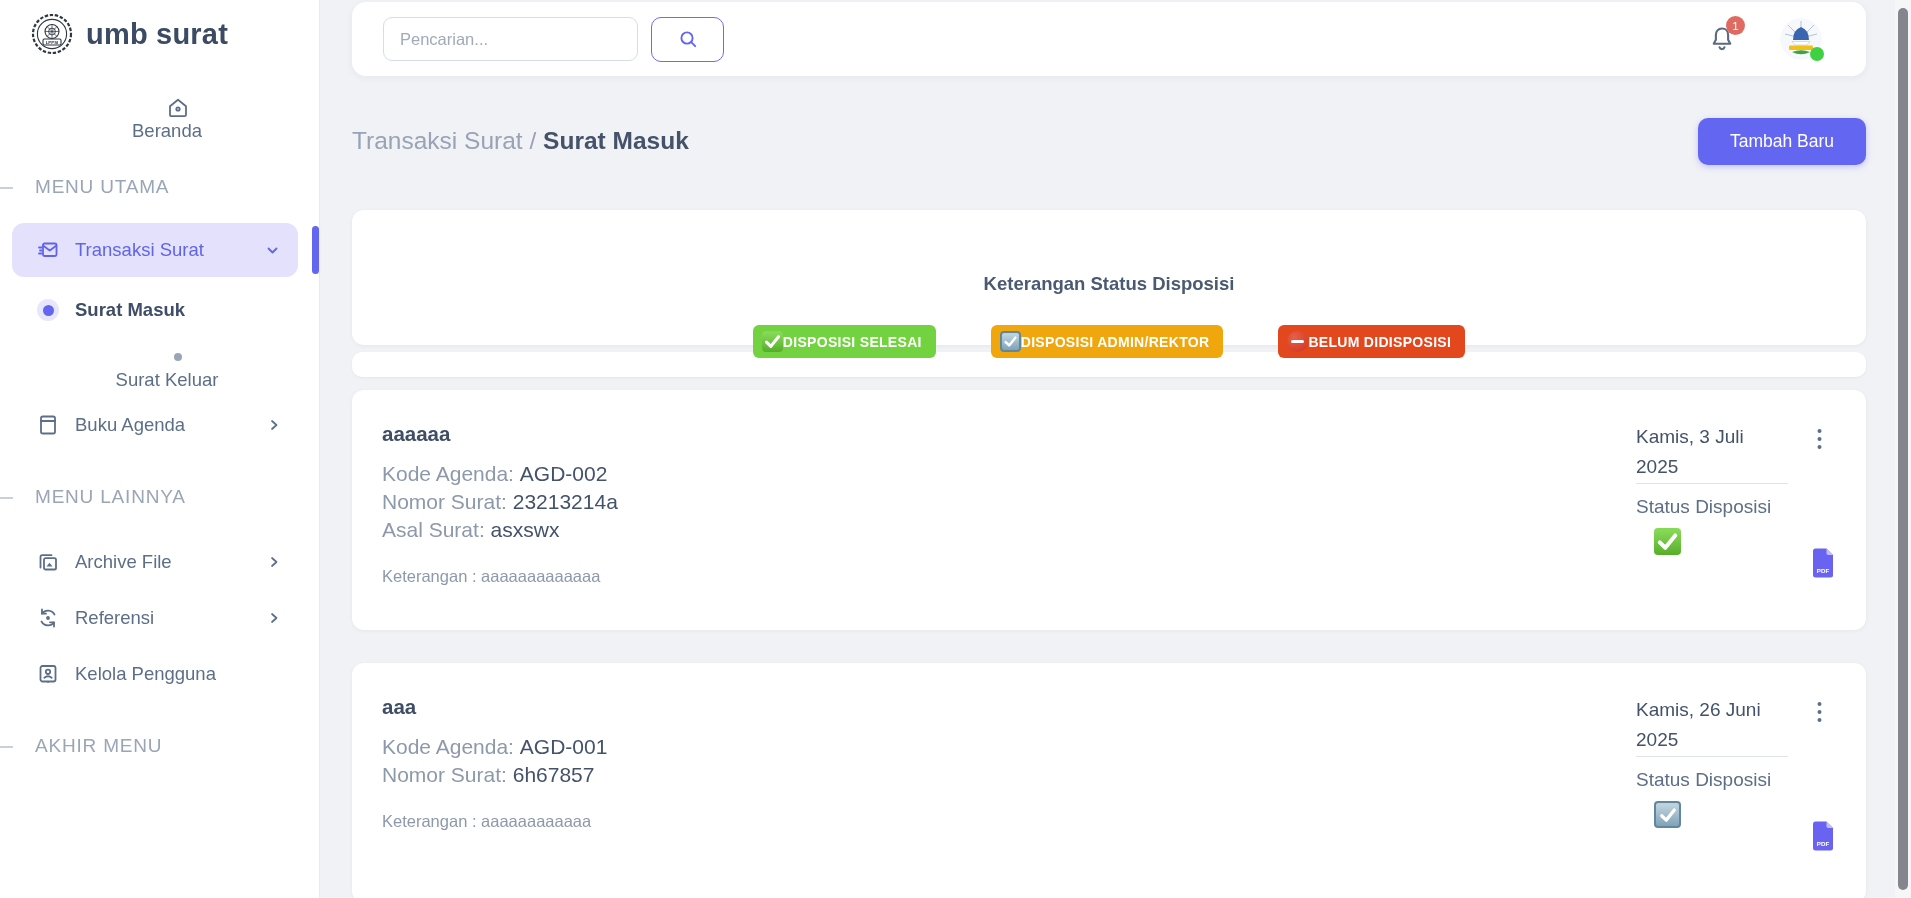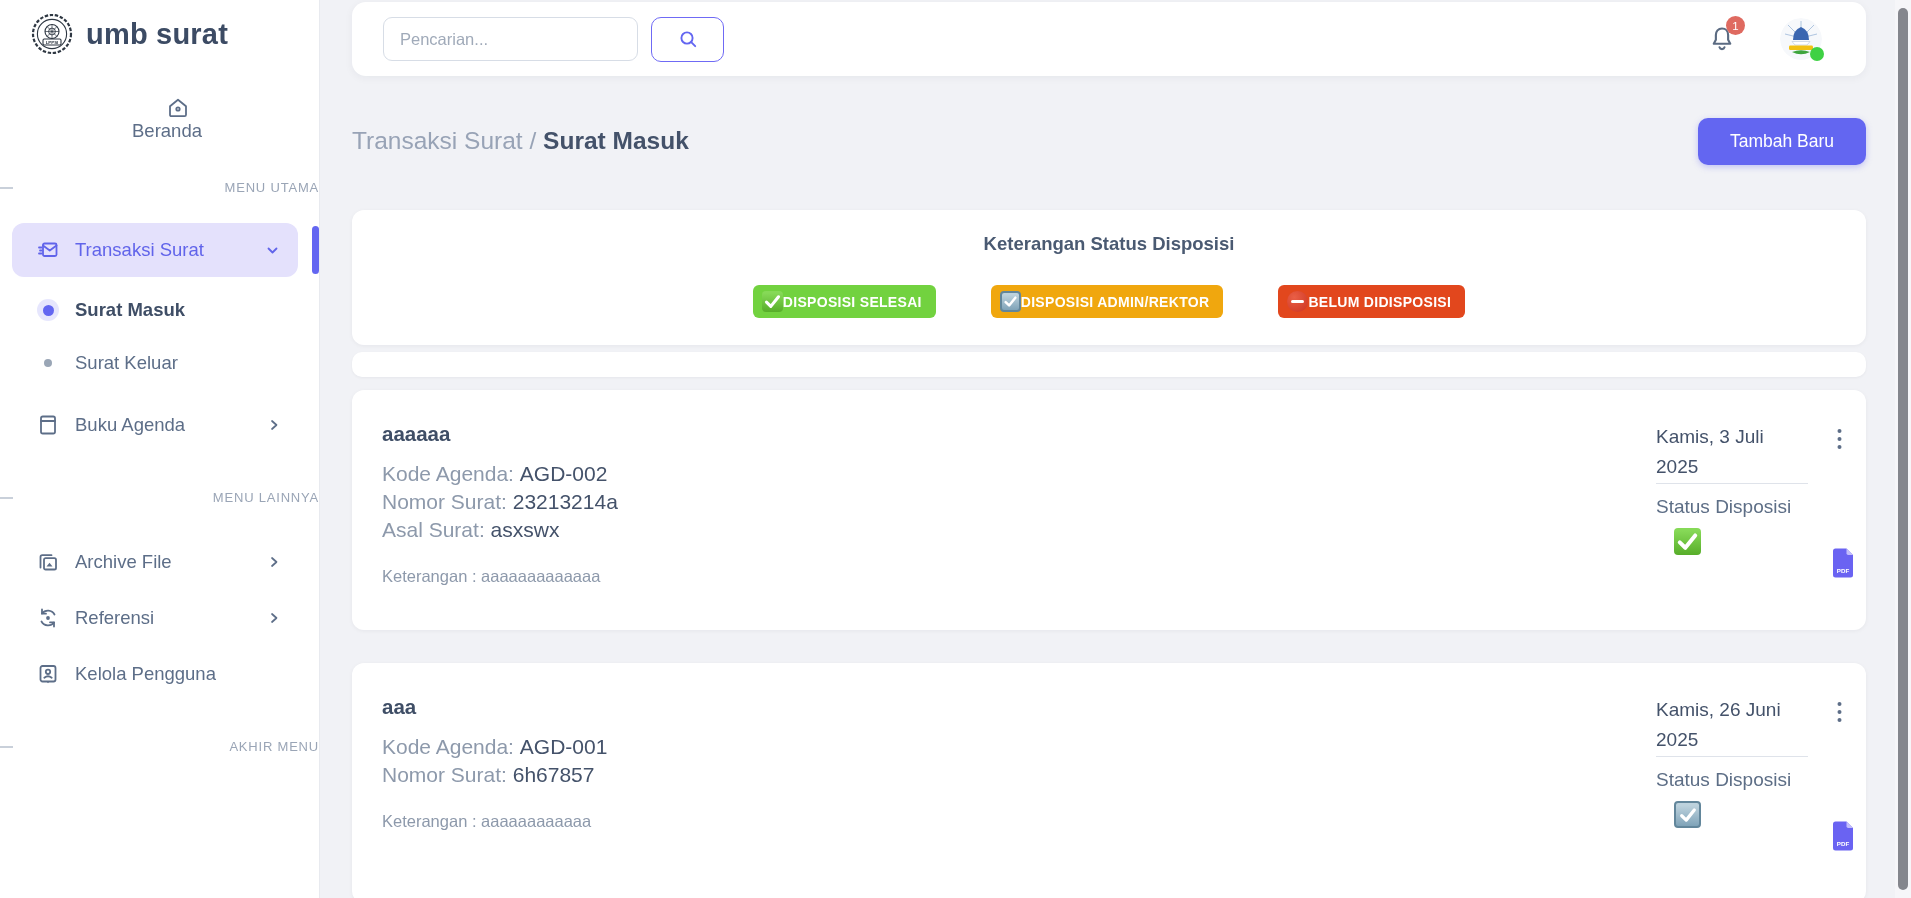--- a/index.html
+++ b/index.html
@@ -11,21 +11,21 @@
   
   .sidebar { position:absolute; left:0; top:0; width:320px; height:898px;
     background:#ffffff; border-right:1px solid #e8eaef; z-index:5; }
   .s-row { position:absolute; left:0; width:100%; display:flex; align-items:center; }
   .brand { top:10px; height:48px; cursor:pointer; }
   .brand svg.seal { margin-left:30px; width:44px; height:44px; }
   .brand .brand-name { margin-left:12px; font-size:29px; font-weight:bold; color:#3c4b64; letter-spacing:.2px; }
   .nav-item { height:36px; color:#5d6e88; font-size:18.5px; cursor:pointer; }
   .nav-item .nicon { width:24px; height:24px; margin-left:36px; flex:0 0 24px; }
   .nav-item .nlabel { margin-left:15px; }
-  .sec { height:26px; color:#9aa5b6; font-size:13px; letter-spacing:.8px;justify-content:flex-end; }
+  .sec { height:26px; color:#9aa5b6; font-size:19px; letter-spacing:.8px; }
   .sec .dash { position:absolute; left:0; top:50%; width:13px; height:2px; background:#c9d0da; }
   .sec .slabel { margin-left:35px; }
   .active-item { top:223px; left:12px; width:286px; height:54px; position:absolute;
     background:#e4e1fc; border-radius:12px; display:flex; align-items:center;
     color:#6164ea; font-size:18.5px; cursor:pointer; }
   .active-item .nicon { width:24px; height:24px; margin-left:24px; }
   .active-item .nlabel { margin-left:15px; }
   .active-item .chev { position:absolute; right:18px; top:20px; }
   .active-bar { position:absolute; right:0px; top:226px; width:7px; height:48px;
     background:#6366f1; border-radius:4px; }
@@ -59,21 +59,21 @@
   .crumb-row { margin-top:36px; height:58px; display:flex; align-items:center; }
   .crumbs { font-size:24.5px; color:#98a3b6; }
   .crumb-parent { cursor:pointer; }
   .crumb-current { font-weight:bold; color:#44526a; }
   .add-btn { margin-left:auto; height:47px; padding:0 32px; background:#6366f1; color:#fff;
     border:none; border-radius:10px; font-size:17.5px; cursor:pointer;
     font-family:"Liberation Sans","DejaVu Sans",sans-serif; box-shadow:0 2px 6px rgba(99,102,241,.35); }
   
   .legend-card { margin-top:40px; height:135px; background:#fff; border-radius:12px;
     box-shadow:0 1px 4px rgba(16,24,40,.05); padding-top:23px; }
-  .legend-title { text-align:center; font-size:18.5px; font-weight:600; color:#4a5a72; line-height:22px; }
+  .legend-title { text-align:center; font-size:18.5px; font-weight:600; color:#4a5a72; line-height:22px;margin-top:40px; }
   .badge-row { margin-top:30px; display:flex; justify-content:center; gap:55px; }
   .badge { height:33px; border-radius:6px; display:flex; align-items:center; padding:0 14px 0 9px;
     color:#fff; font-size:14px; font-weight:bold; letter-spacing:.3px; }
   .b-green { background:#72d23f; }
   .b-amber { background:#f0a70e; }
   .b-red   { background:#e2471d; }
   .badge .blabel { margin-left:0; }
   
   .sticon { display:inline-flex; align-items:center; justify-content:center; flex:0 0 auto; }
   .chk-green { background:linear-gradient(180deg,#86d957 10%,#57ad29); border-radius:4px; }
@@ -82,21 +82,21 @@
   .noentry::after { content:""; position:absolute; left:19%; top:41%; width:62%; height:18%;
     background:#fff; border-radius:2px; }
   .sz-s { width:21px; height:21px; }
   .sz-m { width:27px; height:27px; }
   .sz-m.chk-blue { border-width:2.5px; }
   
   .strip { margin-top:7px; height:25px; background:#fff; border-radius:10px;
     box-shadow:0 1px 3px rgba(16,24,40,.05); }
   
   .letter-card { position:relative; height:240px; background:#fff; border-radius:12px;
-    box-shadow:0 1px 4px rgba(16,24,40,.05); padding:32px 14px 24px 30px;
+    box-shadow:0 1px 4px rgba(16,24,40,.05); padding:32px 34px 24px 30px;
     display:flex; align-items:stretch; }
   .lc-2 { margin-top:33px; }
   .lc-1 { margin-top:13px; }
   .card-main { flex:1 1 auto; }
   .lc-title { font-size:20.5px; font-weight:bold; color:#3f4e66; line-height:24px; }
   .lc-details { margin-top:14px; font-size:21px; }
   .lc-line { height:28px; line-height:28px; color:#8d99ab; }
   .lc-val { color:#44526a; font-weight:500; }
   .lc-ket { margin-top:18px; font-size:16.5px; color:#8d99ab; height:28px; line-height:28px; }
   .card-side { position:relative; flex:0 0 196px; }
@@ -165,21 +165,21 @@
   <div class="active-bar"></div>
 
   <div class="s-row nav-item" style="top:292px;">
     <span class="subdot-wrap">
       <span class="halo"></span>
         <span class="dot-active"></span>
     </span>
     <span class="sub-label-active">Surat Masuk</span>
   </div>
 
-  <div class="s-row nav-item" style="top:345px;">
+  <div class="s-row nav-item" style="top:345px;flex-direction:column;">
     <span class="subdot-wrap">
         <span class="dot-idle"></span>
       </span>
     <span class="nlabel">Surat Keluar</span>
   </div>
 
   <div class="s-row nav-item" style="top:407px;">
     <svg class="nicon stroke-ic" viewBox="0 0 24 24">
       <rect x="5" y="3.5" width="14" height="17" rx="1.8"></rect>
       <line x1="5" y1="8" x2="19" y2="8"></line>

